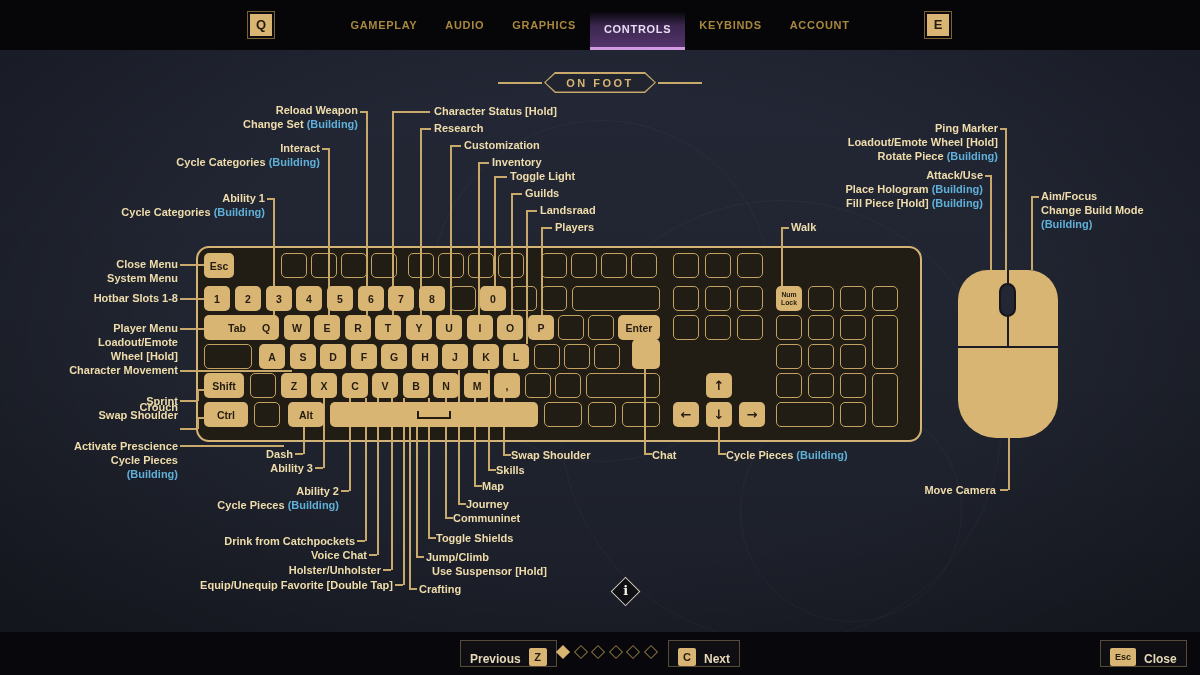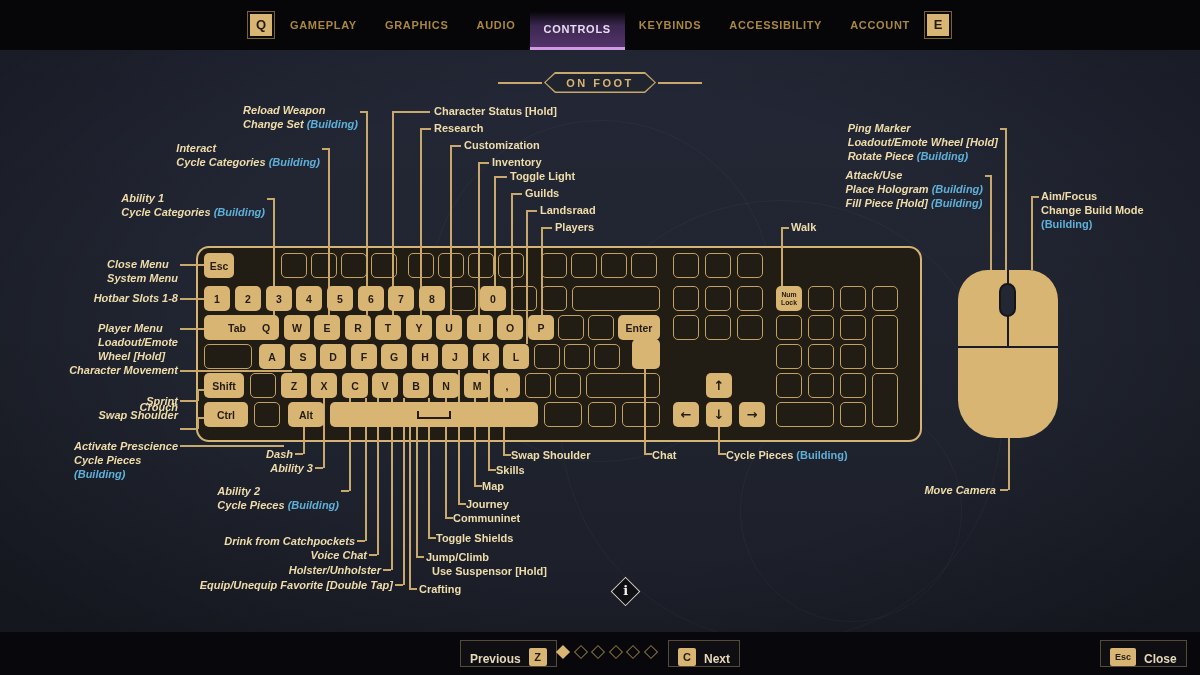--- a/index.html
+++ b/index.html
@@ -34,21 +34,21 @@
   .key{position:absolute;box-sizing:border-box;border-radius:5px;z-index:4;display:flex;align-items:center;justify-content:center;}
   .kf{background:var(--gold,#d9b574);color:var(--key_text,#241c10);}
   .kd{border:1.4px solid #c2a161;background:transparent;}
   .key span{font-size:10.5px;font-weight:bold;white-space:nowrap;}
   .key.numlock span{font-size:6.8px;line-height:7.5px;white-space:normal;text-align:center;}
   .key.arrowkey span{font-size:13px;font-family:"DejaVu Sans",sans-serif;}
   .spacesym{display:block;width:34px;height:8px;border:2px solid var(--key_text,#241c10);border-top:none;box-sizing:border-box;}
 
   
   .callout{position:absolute;z-index:5;font-size:11px;font-weight:bold;color:var(--label,#efdcab);line-height:14px;white-space:nowrap;}
-  .callout.ar{text-align:left;font-style:italic;}
+  .callout.ar{text-align:right;}
   .callout .bld{color:var(--building,#5fb0d8);}
 
   
   .mouse{position:absolute;left:958px;top:270px;width:100px;height:168px;background:var(--gold,#d9b574);
     border-radius:30px 30px 38px 38px;z-index:4;}
   .m-hline{position:absolute;left:0;top:76px;width:100px;height:2px;background:#1c1c24;}
   .m-vline{position:absolute;left:49px;top:0;width:2px;height:76px;background:#1c1c24;}
   .m-wheel{position:absolute;left:41px;top:13px;width:17px;height:34px;background:#232734;border:2px solid #15151a;border-radius:9px;box-sizing:border-box;}
 
   
@@ -77,25 +77,24 @@
   <div class="ring" style="left:560px;top:200px;width:440px;height:440px;"></div>
   <div class="ring" style="left:740px;top:400px;width:220px;height:220px;"></div>
   <div class="vig"></div>
 
   <div class="topbar">
     <div class="kbad-out" style="left:247px;">
       <div class="kbad-in">Q</div>
     </div>
     <nav class="tabrow">
         <div class="tab">GAMEPLAY</div>
+        <div class="tab">AUDIO</div>
         <div class="tab">GRAPHICS</div>
-        <div class="tab">AUDIO</div>
         <div class="tab active">CONTROLS</div>
         <div class="tab">KEYBINDS</div>
-        <div class="tab">ACCESSIBILITY</div>
         <div class="tab">ACCOUNT</div>
       </nav>
     <div class="kbad-out" style="left:924px;">
       <div class="kbad-in">E</div>
     </div>
   </div>
 
   <div class="onfoot-line" style="left:498px;width:44px;"></div>
   <div class="onfoot-line" style="left:658px;width:44px;"></div>
   <div class="hex">

